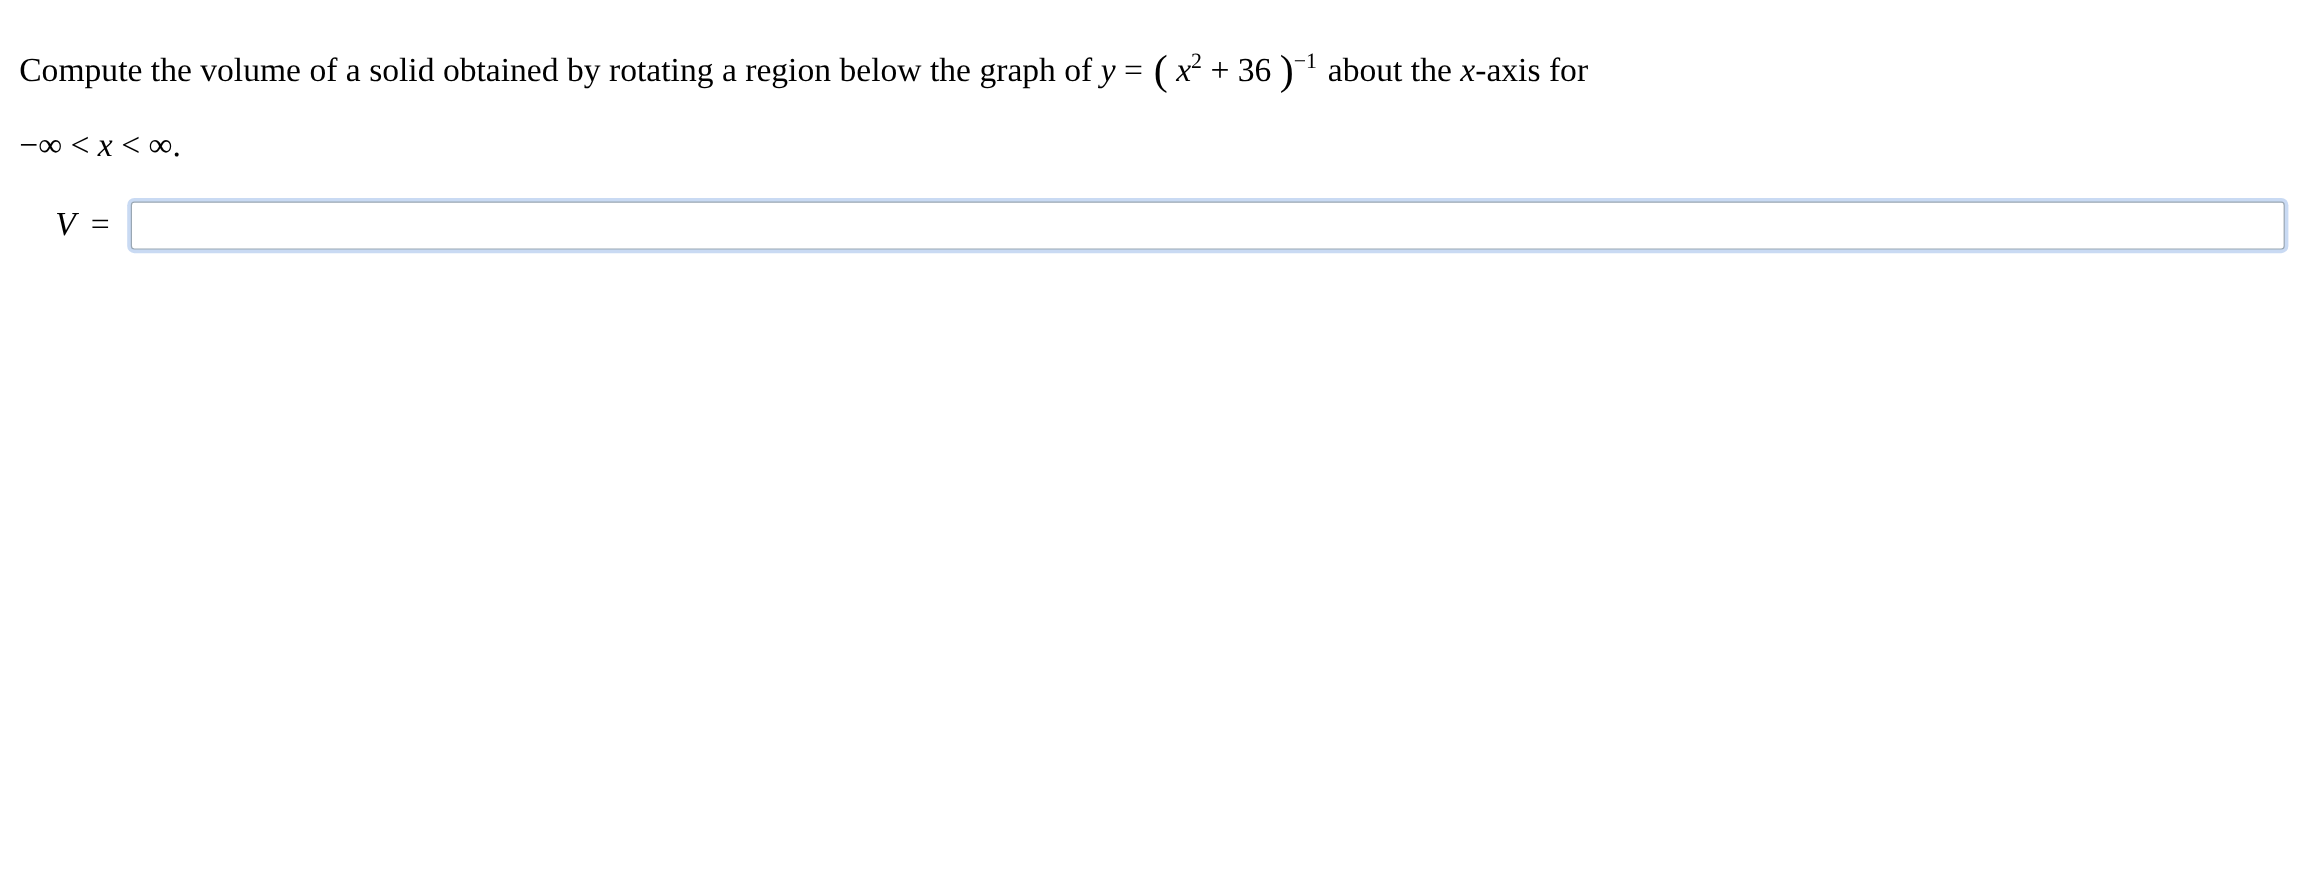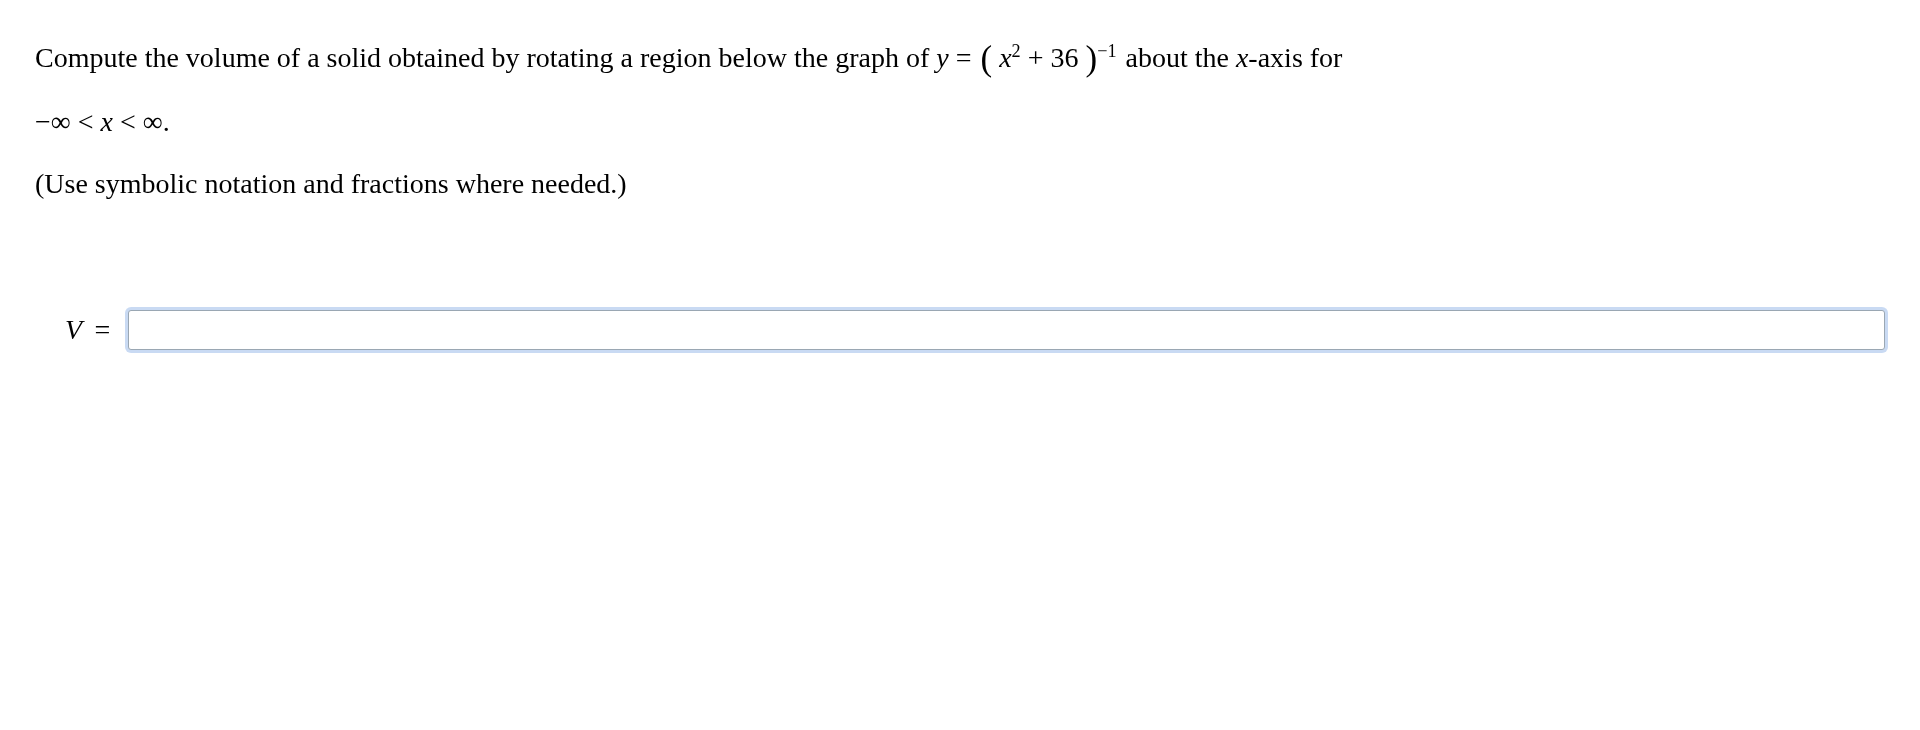--- a/index.html
+++ b/index.html
@@ -6,21 +6,21 @@
     margin: 0;
     padding: 0;
     width: 1920px;
     height: 730px;
     background: #ffffff;
     font-family: "Times New Roman", Times, serif;
     font-size: 28px;
     color: #000000;
   }
   .page {
-    padding: 24px 35px;
+    padding: 24px 16px;
     box-sizing: border-box;
   }
   .problem-text {
     line-height: 2.0;
     margin-bottom: 18px;
   }
   .problem-text .line {
     display: block;
   }
   .instruction {
@@ -85,21 +85,20 @@
         <span class="big-paren">)</span><span class="sup">−1</span>
       </span>
       <span> about the </span>
       <span class="math-i">x</span><span>-axis for</span>
     </span>
     <span class="line">
       <span>−∞ &lt; </span><span class="math-i">x</span><span> &lt; ∞</span><span>.</span>
     </span>
   </div>
 
-  <div class="instruction">(Use symbolic notation and fractions where needed.)</div>
 
   <div class="answer-row">
     <span class="answer-label">
       <span class="V">V</span>
       <span class="eq">=</span>
     </span>
     <input type="text" class="answer-input" value="" style="">
   </div>
 
 </div>

